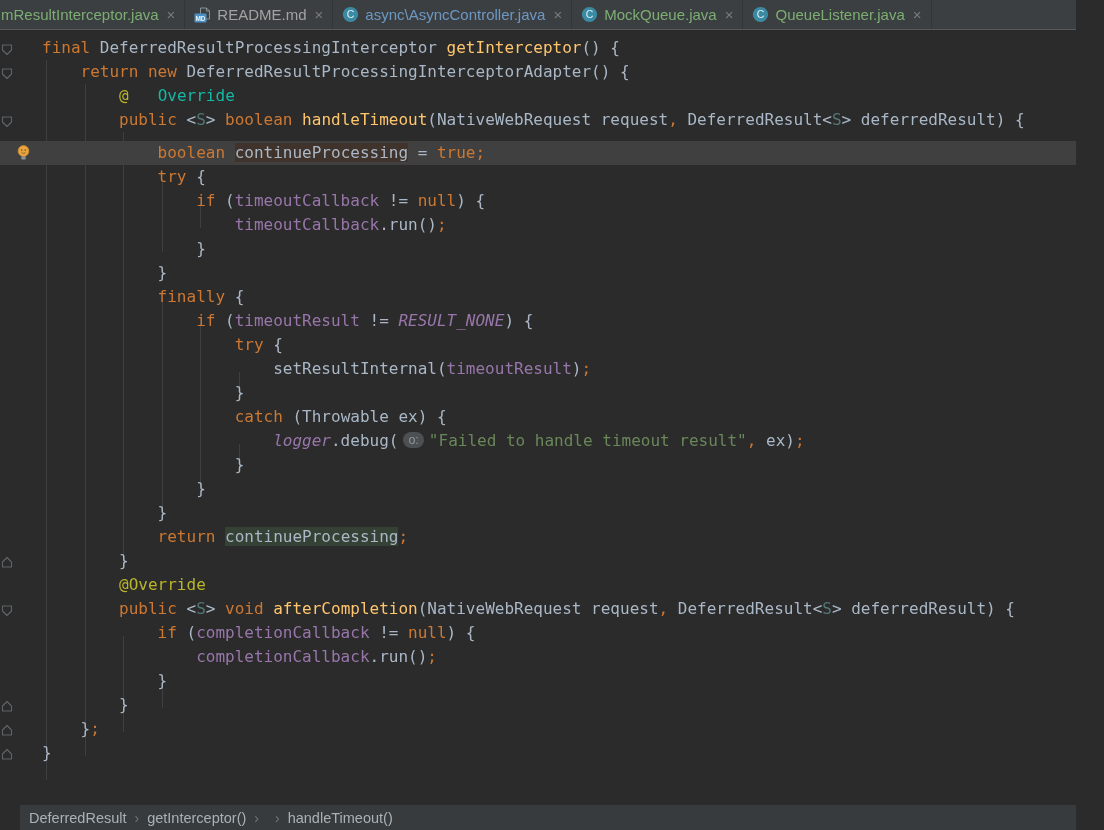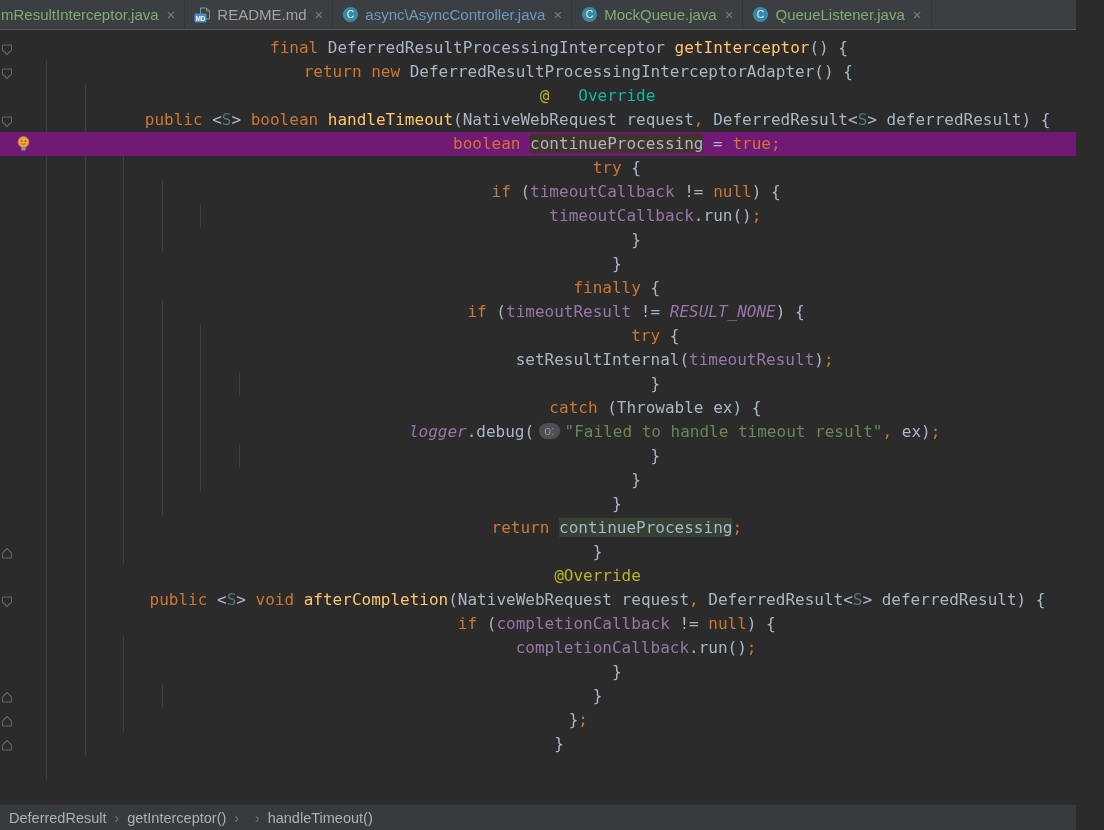--- a/index.html
+++ b/index.html
@@ -14,26 +14,26 @@
   .tab.first{padding-left:1px;}
   .tab .ticon{display:flex;align-items:center;margin-right:6px;}
   .tab .close{color:#787d80;font-size:15px;margin-left:8px;line-height:1;}
 
   
   #editor{flex:1 1 auto;position:relative;background:#2b2b2b;padding-top:6px;box-sizing:border-box;overflow:hidden;}
   #guides{position:absolute;left:42px;top:6px;right:0;bottom:0;z-index:0;
     font-family:"DejaVu Sans Mono",monospace;font-size:16px;}
   .guide{position:absolute;width:1px;background:#3d3f41;}
   .row{display:flex;height:24px;position:relative;z-index:1;}
-  .row.current{background:#701a75;}
+  .row.current{background:#404040;margin-top:9px;}
   .gutter{flex:0 0 42px;position:relative;height:24px;}
   .gutter .fold{position:absolute;left:1px;top:6px;}
   .gutter .bulbbox{position:absolute;left:16px;top:3px;}
   .code{flex:1 1 auto;white-space:pre;font-family:"DejaVu Sans Mono",monospace;
-    font-size:16px;line-height:24px;color:#a9b7c6;text-align:center;}
+    font-size:16px;line-height:24px;color:#a9b7c6;}
 
   .tk-kw{color:#cc7832;}
   .tk-txt{color:#a9b7c6;}
   .tk-m{color:#ffc66d;}
   .tk-ann{color:#bbb529;}
   .tk-link{color:#14b8a6;text-underline-offset:3px;margin-left:29px;}
   .tk-fld{color:#9876aa;}
   .tk-cst{color:#9876aa;font-style:italic;}
   .tk-str{color:#6a8759;}
   .tk-tp{color:#507874;}
@@ -41,21 +41,21 @@
   .tk-rd{color:#a9b7c6;background:#344134;}
   .tk-hint{display:inline-block;background:#4c5052;color:#919598;border-radius:8px;
     font-family:"Liberation Sans",sans-serif;font-size:12.5px;line-height:16px;
     padding:0 5px;margin:0 5px;vertical-align:2px;}
   .caret{display:inline-block;width:2px;height:19px;background:#d0d3d6;
     vertical-align:-4px;margin-right:-2px;}
 
   
   #crumbs{flex:0 0 26px;height:26px;box-sizing:border-box;background:#373b3d;
     border-top:1px solid #2a2c2e;display:flex;align-items:center;padding-left:9px;
-    font-size:14.5px;color:#a9b1b8;white-space:nowrap;overflow:hidden;}
+    font-size:14.5px;color:#a9b1b8;white-space:nowrap;overflow:hidden;margin-left:20px;}
   .crumb{cursor:default;}
   .crumb-sep{color:#71767a;margin:0 8px;font-size:14px;}
 </style>
 </head>
 <body>
 
 <div id="app">
   <div id="tabbar">
       <div class="tab first">
         <span style="color: rgb(124, 174, 115);">mResultInterceptor.java</span>

